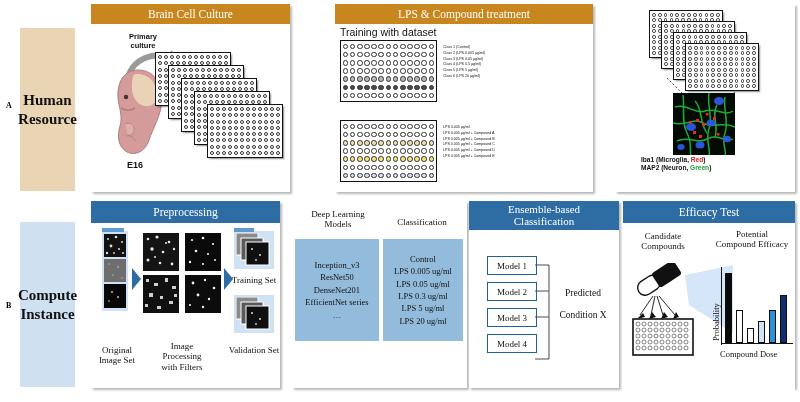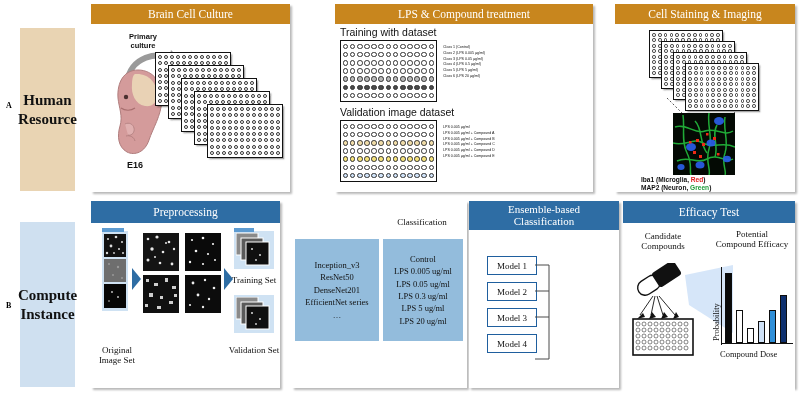--- a/index.html
+++ b/index.html
@@ -790,21 +790,20 @@
       </div>
     <div class="classlist abs" id="train-classes" style="left:108px;top:21px;width:135px;">
         <div>Class 1 (Control)</div>
         <div>Class 2 (LPS 0.005 µg/ml)</div>
         <div>Class 3 (LPS 0.05 µg/ml)</div>
         <div>Class 4 (LPS 0.5 µg/ml)</div>
         <div>Class 5 (LPS 5 µg/ml)</div>
         <div>Class 6 (LPS 20 µg/ml)</div>
       </div>
 
-    <div class="dstitle abs" style="left:5px;top:82px;">Validation image dataset</div>
     <div class="abs" id="val-plate" style="left:5px;top:96px;width:97px;height:62px;">
         <div class="plate" style="width: 97px; height: 62px; position: relative; border: 1.6px solid rgb(17, 17, 17);">
           <div class="prow">
             <div class="well" style="width: 5.6px; height: 5.6px; background: rgb(255, 255, 255);"></div>
             <div class="well" style="width: 5.6px; height: 5.6px; background: rgb(255, 255, 255);"></div>
             <div class="well" style="width: 5.6px; height: 5.6px; background: rgb(255, 255, 255);"></div>
             <div class="well" style="width: 5.6px; height: 5.6px; background: rgb(255, 255, 255);"></div>
             <div class="well" style="width: 5.6px; height: 5.6px; background: rgb(255, 255, 255);"></div>
             <div class="well" style="width: 5.6px; height: 5.6px; background: rgb(255, 255, 255);"></div>
             <div class="well" style="width: 5.6px; height: 5.6px; background: rgb(255, 255, 255);"></div>
@@ -912,21 +911,20 @@
         <div>LPS 0.005 µg/ml + Compound A</div>
         <div>LPS 0.005 µg/ml + Compound B</div>
         <div>LPS 0.005 µg/ml + Compound C</div>
         <div>LPS 0.005 µg/ml + Compound D</div>
         <div>LPS 0.005 µg/ml + Compound E</div>
       </div>
   </div>
 </div>
 
 <div class="abs panel" style="left:615px;top:4px;width:180px;height:188px;">
-  <div class="panelhdr hdr-orange" style="height:20px;font-size:11.5px;">Cell Staining &amp; Imaging</div>
   <div class="panelbody" style="height:168px;">
     <div class="ministack" style="left:34px;top:6px;width:112px;height:68px;">
         <div class="plate" style="width: 74px; height: 48px; position: absolute; left: 0px; top: 0px; border: 1.1px solid rgb(17, 17, 17); background: rgb(255, 255, 255); box-shadow: rgba(0, 0, 0, 0.35) 1.5px 1.5px 1.5px; z-index: 1;">
           <div class="prow">
             <div class="well" style="width: 3.6px; height: 3.6px;"></div>
             <div class="well" style="width: 3.6px; height: 3.6px;"></div>
             <div class="well" style="width: 3.6px; height: 3.6px;"></div>
             <div class="well" style="width: 3.6px; height: 3.6px;"></div>
             <div class="well" style="width: 3.6px; height: 3.6px;"></div>
             <div class="well" style="width: 3.6px; height: 3.6px;"></div>
@@ -1514,20 +1512,21 @@
       <g fill="#ededed">
           <circle cx="50" cy="50" r="1.4"></circle>
           <circle cx="62" cy="47" r="1.2"></circle>
           <circle cx="71" cy="55" r="1.3"></circle>
       <circle cx="55" cy="62" r="1.4"></circle>
           <circle cx="66" cy="66" r="1.2"></circle>
           <circle cx="47" cy="72" r="1.1"></circle>
       <circle cx="60" cy="74" r="1.2"></circle>
         </g>
     </svg>
+    <div class="bcap abs" style="left:55px;top:118px;width:72px;">Image<br>Processing<br>with Filters</div>
 
     <svg class="bluearrow" width="9" height="22" style="left:133px;top:45px;">
       <path d="M0 0 L9 11 L0 22 Z" fill="#2e6da4"></path>
     </svg>
 
     <div class="tileframe" style="left:143px;top:8px;width:40px;height:38px;"></div>
     <div class="tileframe" style="left:143px;top:5px;width:20px;height:4px;background:#5d9bd1;"></div>
     <svg class="abs" width="36" height="34" style="left:145px;top:10px;">
       <rect x="0" y="0" width="22" height="22" fill="#8a8a8a" stroke="#fff" stroke-width="1"></rect>
       <rect x="5" y="5" width="22" height="22" fill="#5a5a5a" stroke="#fff" stroke-width="1"></rect>
@@ -1550,20 +1549,21 @@
           <circle cx="24" cy="22" r="1"></circle>
           <circle cx="20" cy="27" r="0.9"></circle>
         </g>
     </svg>
     <div class="bcap abs" style="left:129px;top:122px;width:68px;">Validation Set</div>
   </div>
 </div>
 
 <div class="abs panel" style="left:292px;top:201px;width:175px;height:187px;">
   <div class="panelbody" style="height:165px;">
+    <div class="subhd" style="left:4px;top:8px;width:84px;">Deep Learning<br>Models</div>
     <div class="listbox" id="models-box" style="left:3px;top:38px;width:84px;height:102px;">
         <div>Inception_v3</div>
         <div>ResNet50</div>
         <div>DenseNet201</div>
         <div>EfficientNet series</div>
         <div>…</div>
       </div>
 
     <div class="subhd" style="left:90px;top:16px;width:80px;">Classification</div>
     <div class="listbox" id="classes-box" style="left:91px;top:38px;width:80px;height:102px;">
@@ -1584,20 +1584,21 @@
   <div class="panelbody" style="height:158px;">
     <div class="modelbox" style="left:18px;top:26px;width:48px;height:17px;">Model 1</div>
     <div class="modelbox" style="left:18px;top:52px;width:48px;height:17px;">Model 2</div>
     <div class="modelbox" style="left:18px;top:78px;width:48px;height:17px;">Model 3</div>
     <div class="modelbox" style="left:18px;top:104px;width:48px;height:17px;">Model 4</div>
     <svg class="abs" width="22" height="100" style="left:66px;top:34px;">
       <path d="M0 1 H14 V95 H0" stroke="#4a4a4a" stroke-width="1" fill="none"></path>
       <line x1="0" y1="27" x2="14" y2="27" stroke="#4a4a4a" stroke-width="1"></line>
       <line x1="0" y1="53" x2="14" y2="53" stroke="#4a4a4a" stroke-width="1"></line>
     </svg>
+    <div class="subhd" style="left:82px;top:58px;width:64px;font-size:9.5px;">Predicted<br><br>Condition X</div>
   </div>
 </div>
 
 <div class="abs panel" style="left:623px;top:201px;width:172px;height:187px;">
   <div class="panelhdr hdr-blue" style="height:22px;font-size:11.5px;">Efficacy Test</div>
   <div class="panelbody" style="height:200px;">
     <div class="subhd" style="left:3px;top:8px;width:74px;">Candidate<br>Compounds</div>
 
     <svg class="abs" width="78" height="96" style="left:4px;top:40px;" viewBox="0 0 78 96">
       <g transform="rotate(-33 30 20)">

